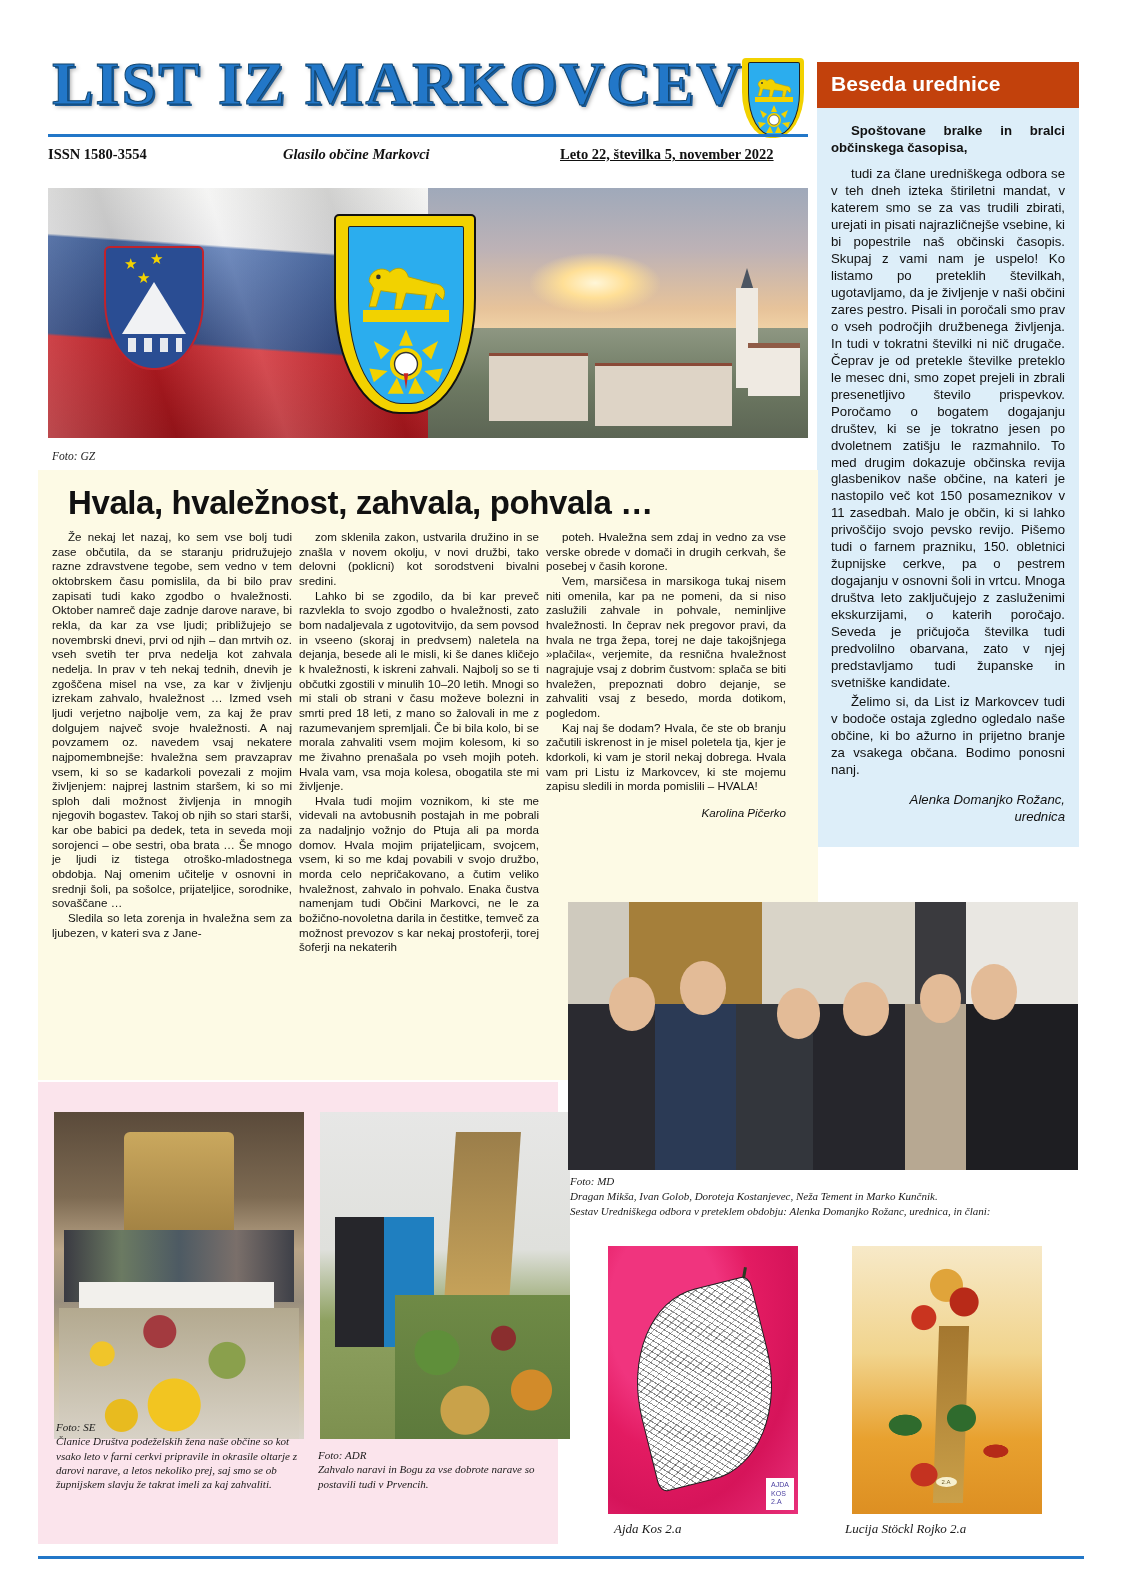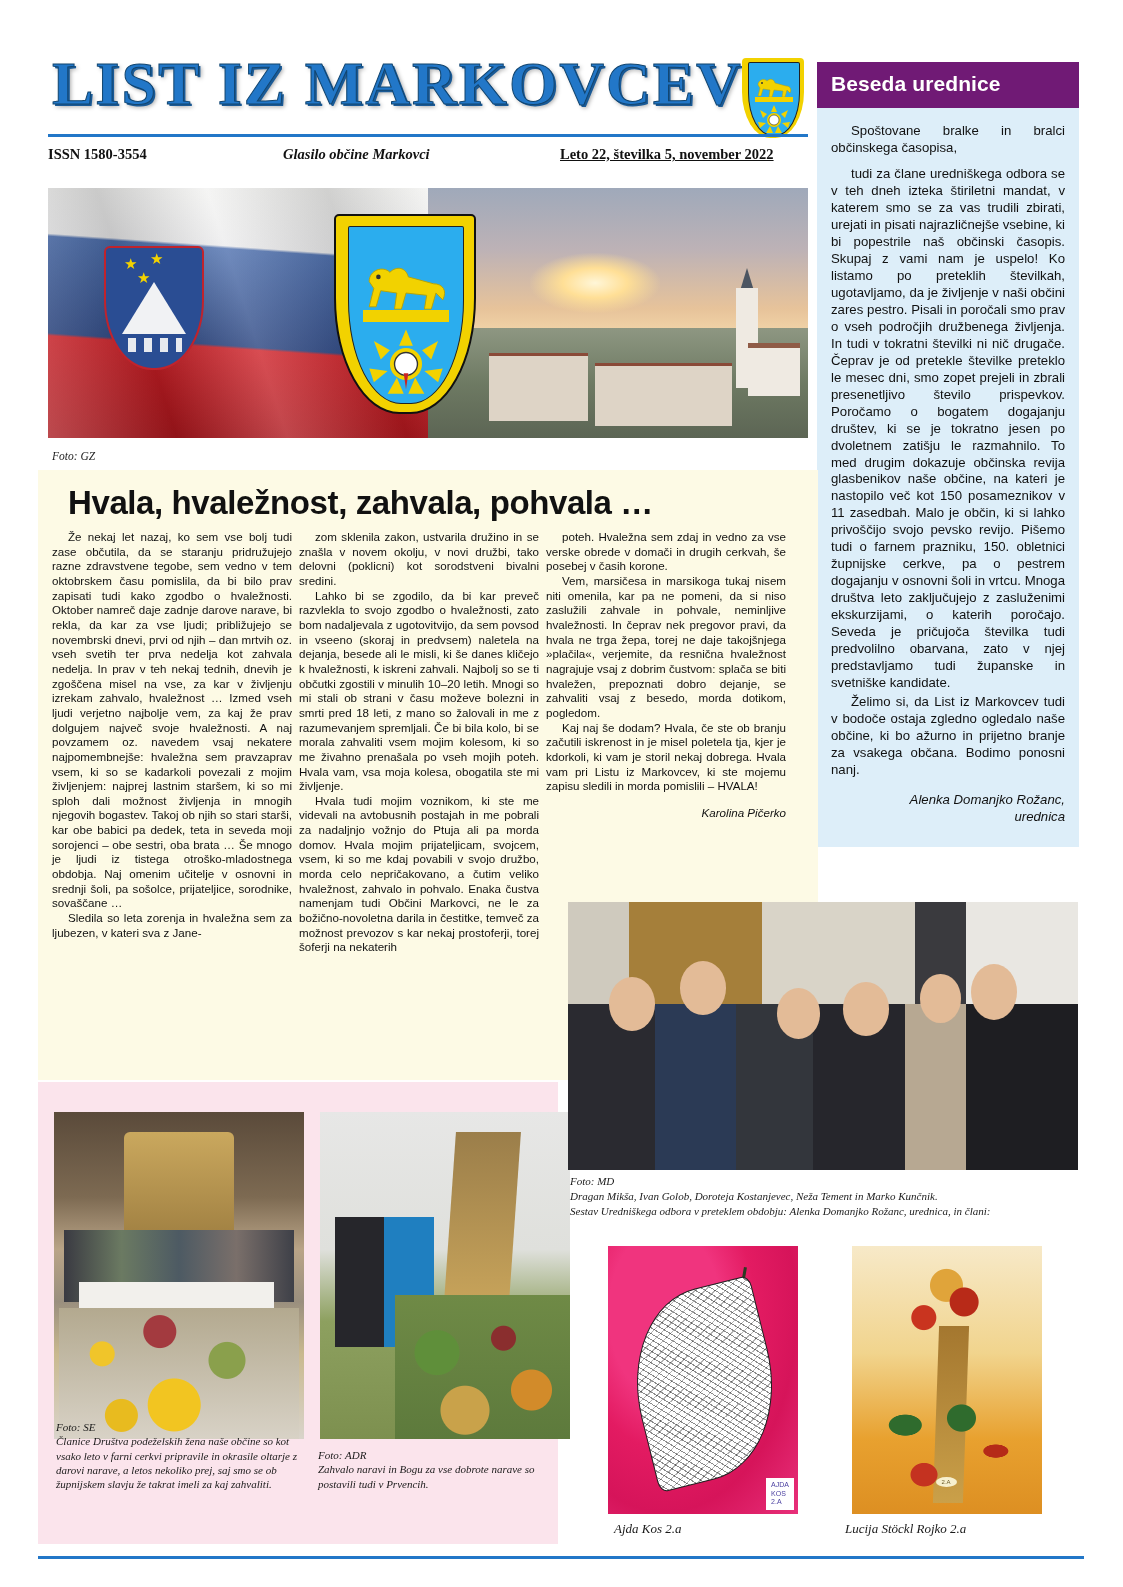--- a/index.html
+++ b/index.html
@@ -99,36 +99,36 @@
     width: 62px; height: 80px;
   }
 
   
   #editorial {
     position: absolute;
     left: 817px; top: 62px;
     width: 262px;
   }
   #editorial-header {
-    background: #701a75;
+    background: #c2410c;
     color: #fff;
     font-size: 21px;
     font-weight: bold;
     padding: 10px 16px 12px 14px;
     letter-spacing: .1px;
   }
   #editorial-body {
     background: #ddeef9;
     padding: 14px 14px 22px 14px;
     box-sizing: border-box;
     width: 262px;
   }
   #editorial-salutation {
     font-size: 13.2px;
-    font-weight: normal;
+    font-weight: bold;
     line-height: 1.30;
     text-align: justify;
     text-indent: 20px;
     color: #111;
     margin-bottom: 10px;
   }
   .ed-p {
     font-size: 13.2px;
     line-height: 1.285;
     text-align: justify;

